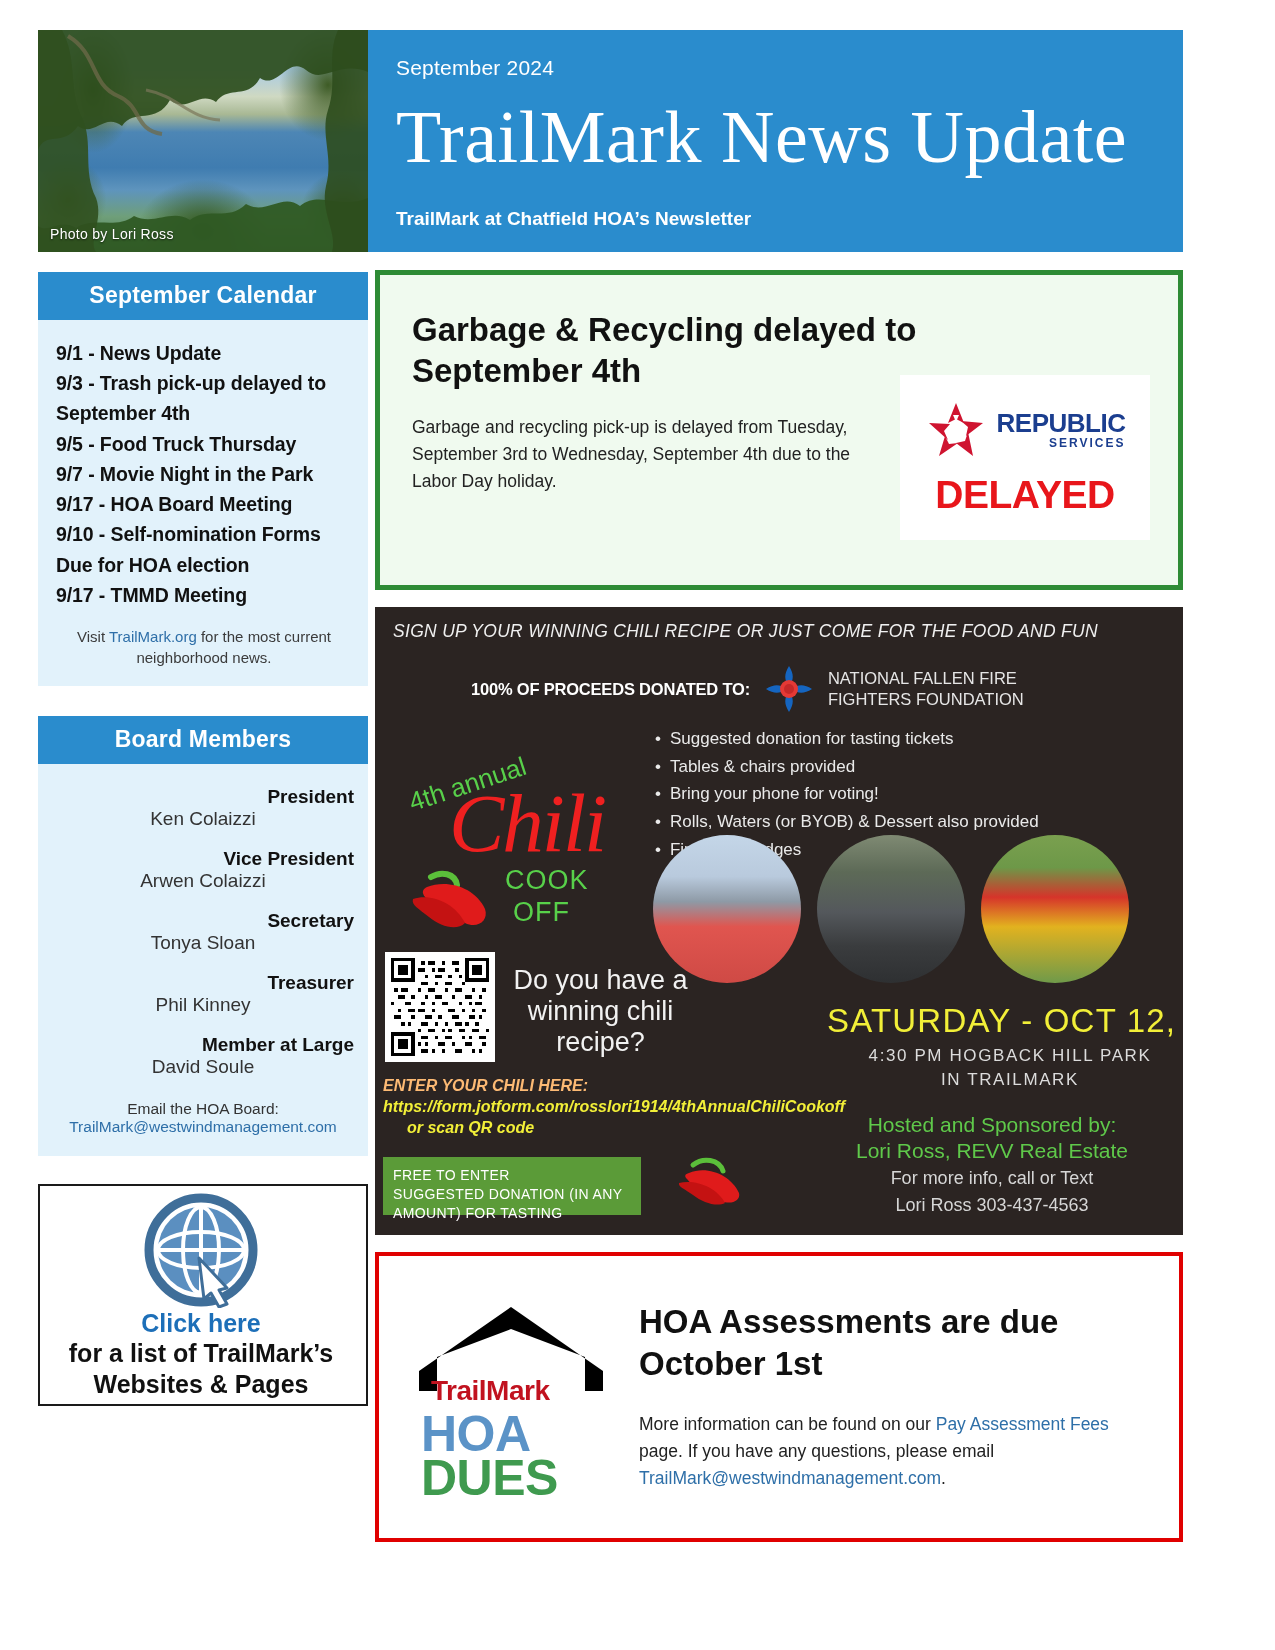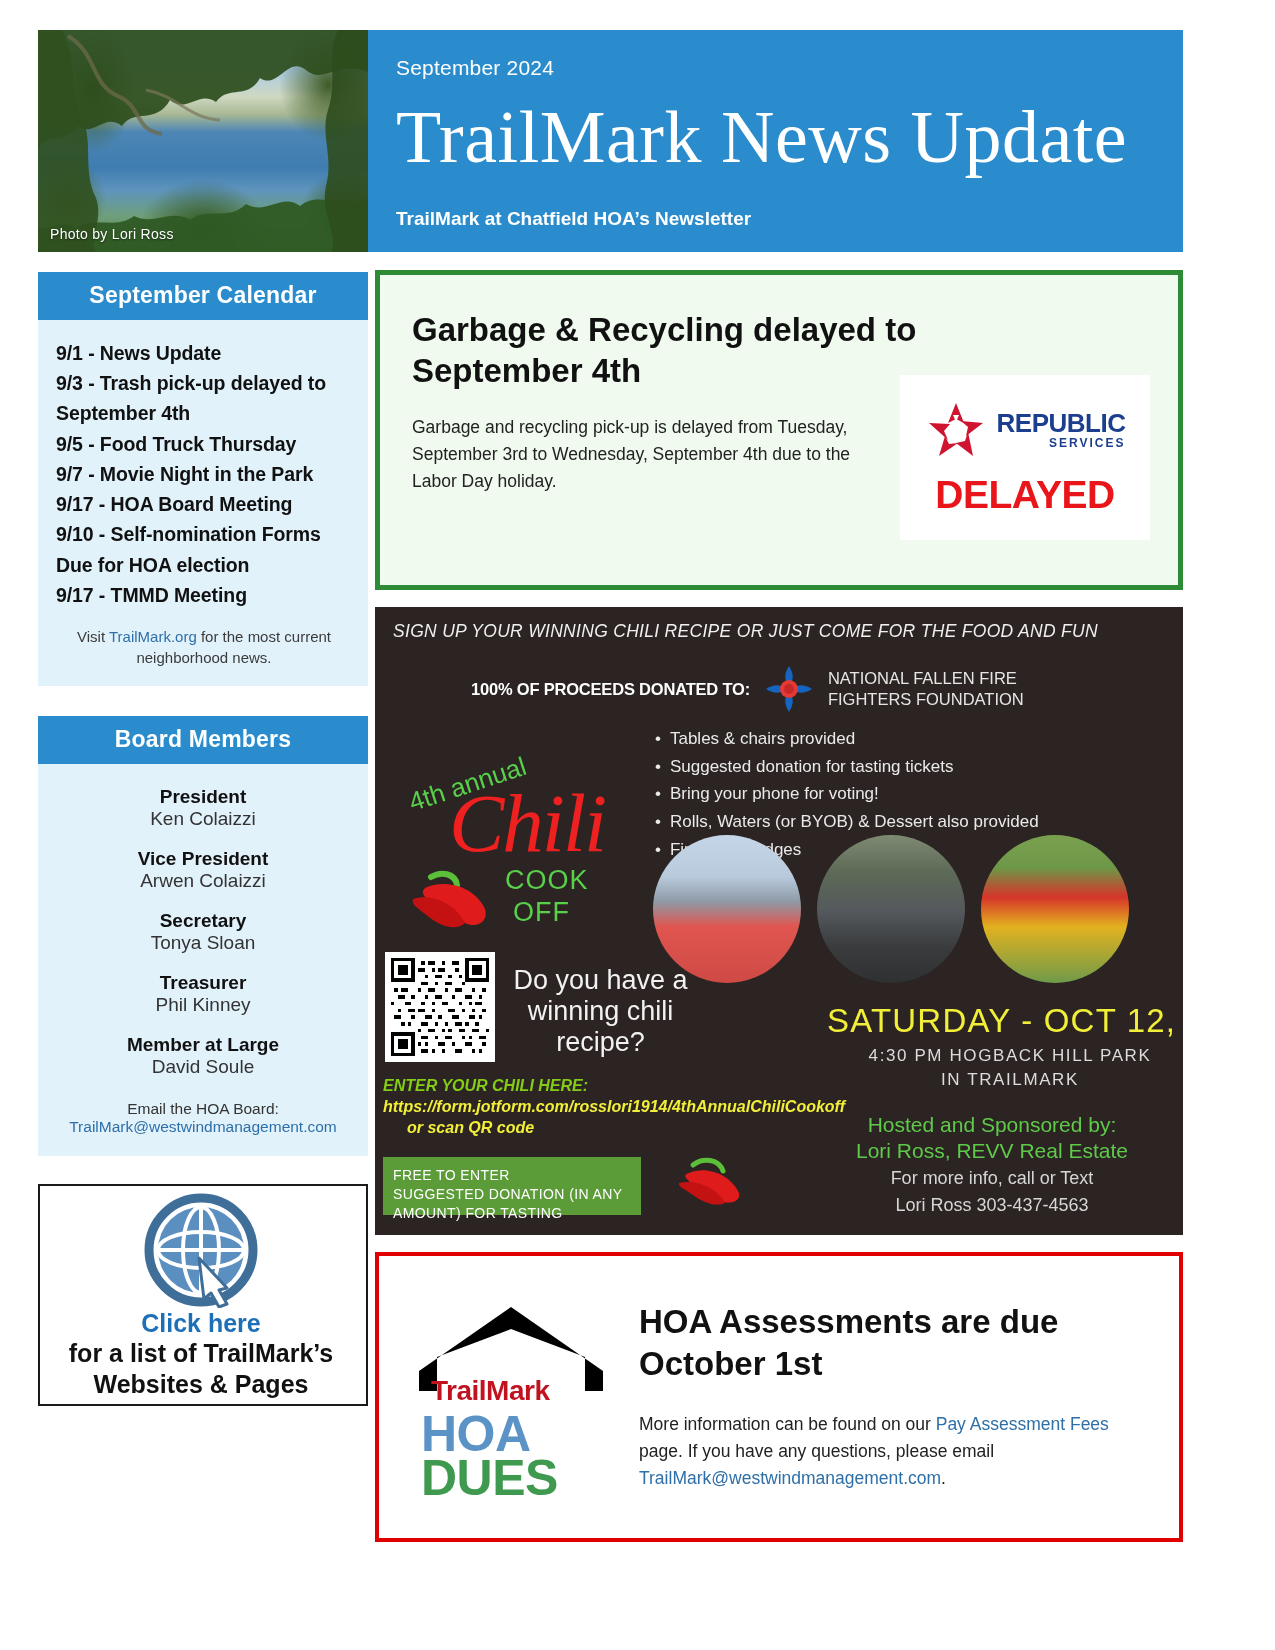--- a/index.html
+++ b/index.html
@@ -59,21 +59,21 @@
     line-height: 1.55; letter-spacing: -.1px;
   }
   .cal-note {
     margin-top: 16px; font-size: 15px; color: #3b3b3b;
     text-align: center; line-height: 1.4;
   }
   .lnk { color: #2e6fa8; }
 
   .board-panel { margin-top: 30px; }
   .board-body { background: #e2f2fb; padding: 22px 14px 20px; text-align: center; }
-  .board-role { font-size: 19px; font-weight: bold; color: #111; }
+  .board-role { font-size: 19px; font-weight: bold; color: #111; text-align: right; }
   .board-name { font-size: 19px; color: #333; margin-bottom: 18px; }
   .board-name:last-of-type { margin-bottom: 0; }
   .board-email-label { margin-top: 22px; font-size: 15.5px; color: #333; }
   .board-email { font-size: 15.5px; color: #2e6fa8; word-break: break-all; }
 
   .web-box {
     margin-top: 28px; border: 2px solid #1a1a1a; background: #fff;
     height: 222px; display: flex; align-items: center; padding: 6px 8px 6px 4px; flex-direction: column;
   }
   .globe-wrap { width: 128px; flex: none; display: flex; align-items: center; justify-content: center; }
@@ -141,21 +141,21 @@
     position: absolute; left: 10px; top: 345px; width: 110px; height: 110px;
     background: #fff; padding: 6px;
   }
   .qr-inner { width: 100%; height: 100%; }
   .qr-question {
     position: absolute; left: 128px; top: 358px; width: 195px;
     font-size: 27px; color: #f2f2f2; line-height: 1.14; text-align: center;
   }
 
   .enter-block { position: absolute; left: 8px; top: 470px; }
-  .enter-head { font-size: 16px; font-weight: bold; font-style: italic; color: #84cc16; }
+  .enter-head { font-size: 16px; font-weight: bold; font-style: italic; color: #fdba74; }
   .enter-url { font-size: 16px; font-weight: bold; font-style: italic; color: #f2ef38; margin-top: 3px; }
   .enter-scan { font-size: 16px; font-weight: bold; font-style: italic; color: #f2ef38; margin-top: 3px; padding-left: 24px; }
 
   .free-box {
     position: absolute; left: 8px; top: 550px; width: 258px; height: 58px;
     background: #5b9b38; color: #fff; font-size: 14px; letter-spacing: .4px;
     padding: 9px 10px; line-height: 1.35;
   }
 
   .saturday { position: absolute; left: 452px; top: 395px; font-size: 33px; color: #f2ef38; letter-spacing: 1.2px; white-space: nowrap; }
@@ -302,22 +302,22 @@
           <circle cx="25" cy="25" r="5" fill="#c62828"></circle>
         </svg>
       </div>
       <div class="nfff">
         <div>NATIONAL FALLEN FIRE</div>
         <div>FIGHTERS FOUNDATION</div>
       </div>
     </div>
 
     <ul class="bullets">
+      <li>Suggested donation for tasting tickets</li>
       <li>Tables &amp; chairs provided</li>
-      <li>Suggested donation for tasting tickets</li>
       <li>Bring your phone for voting!</li>
       <li>Rolls, Waters (or BYOB) &amp; Dessert also provided</li>
       <li>Firefighter judges</li>
     </ul>
 
     <div class="chili-logo">
       <div class="annual-txt">4th annual</div>
       <div class="chili-script">Chili</div>
       <div class="cook-txt">COOK</div>
       <div class="off-txt">OFF</div>

